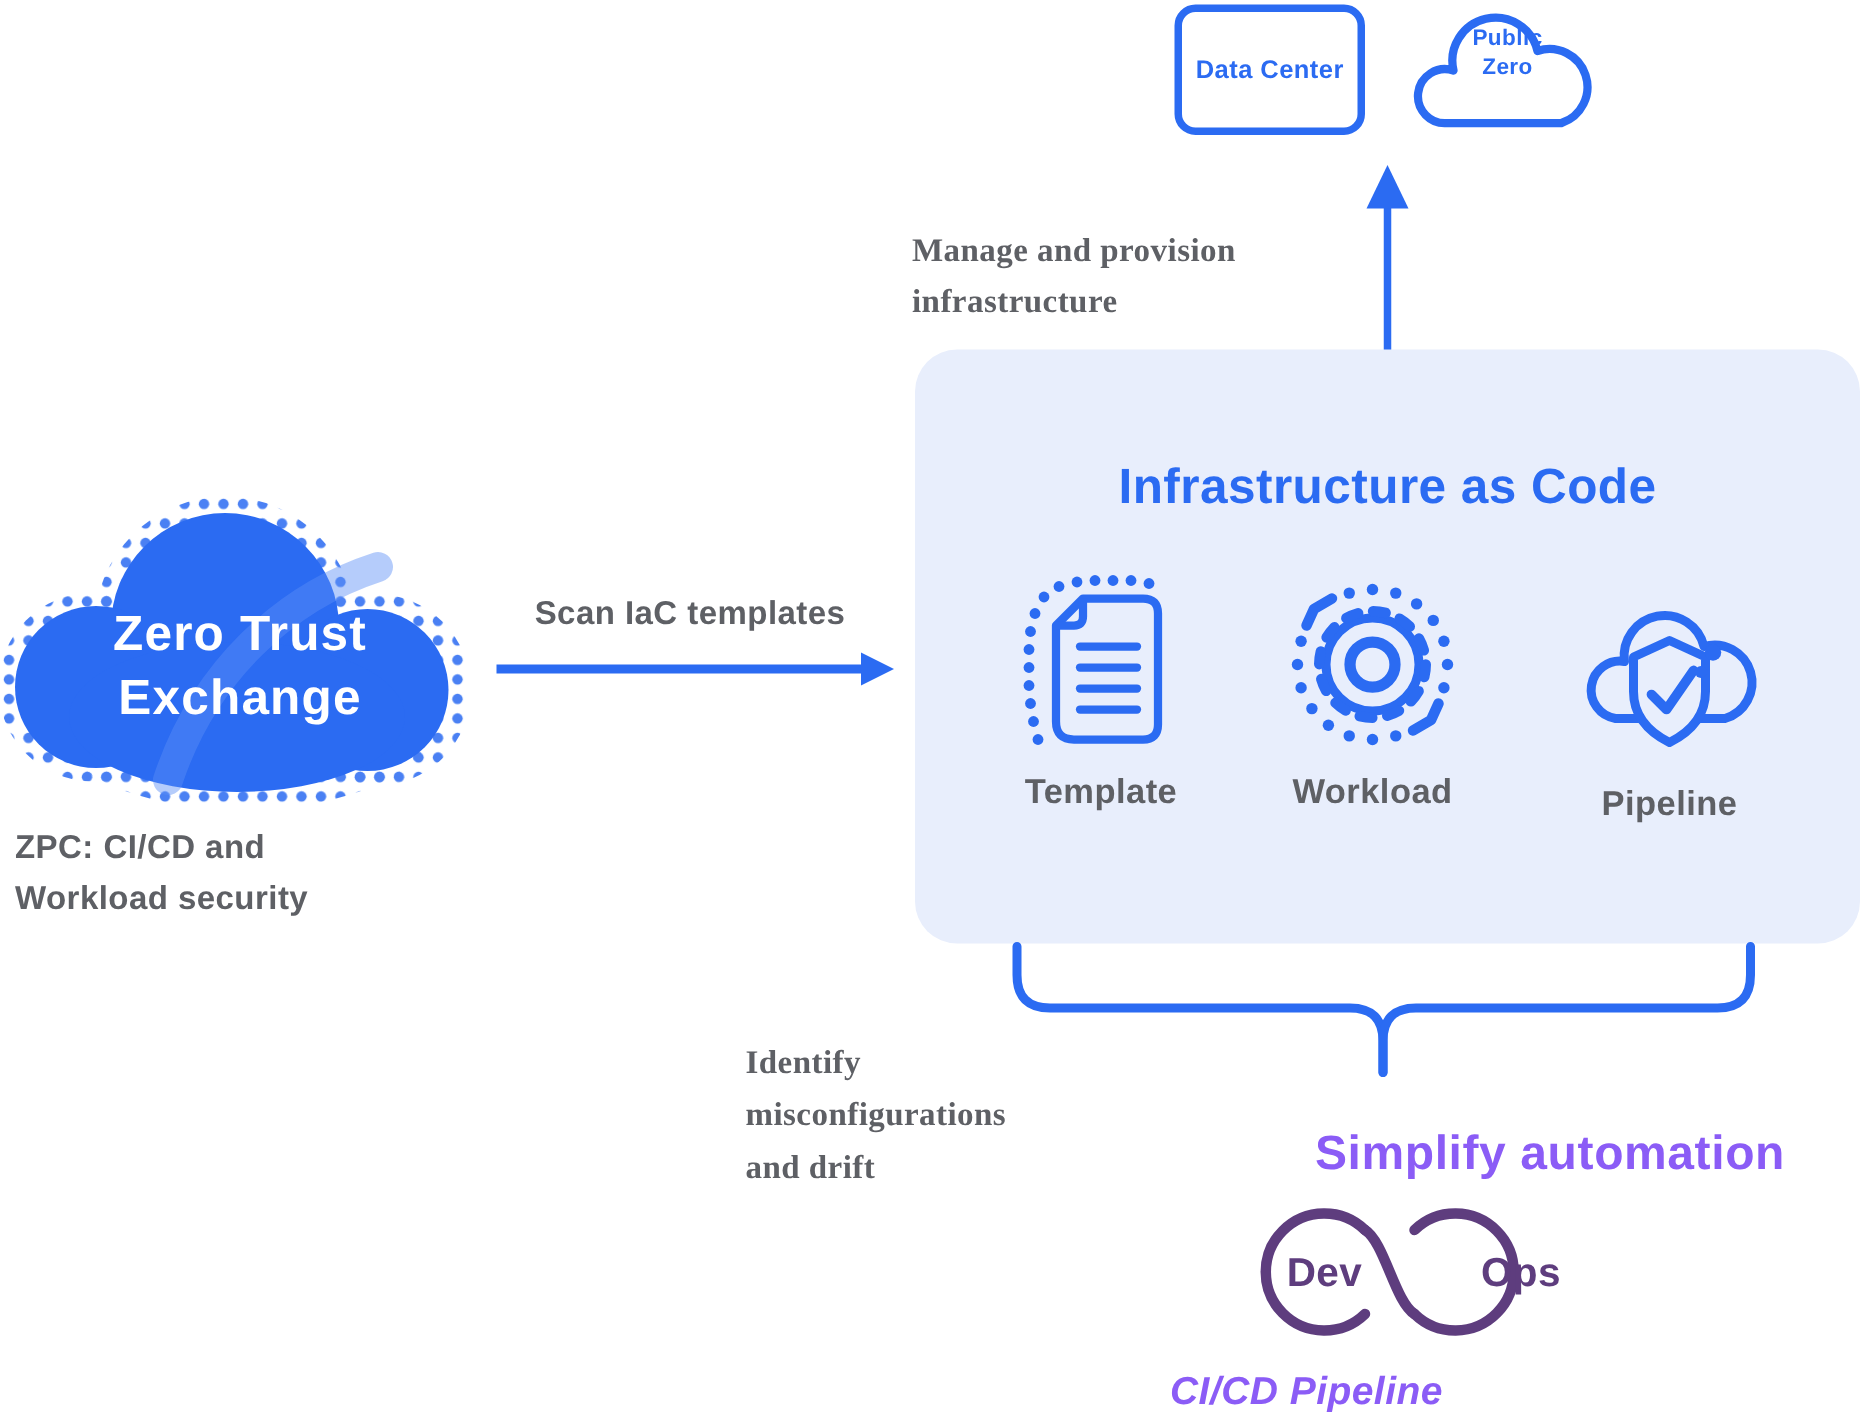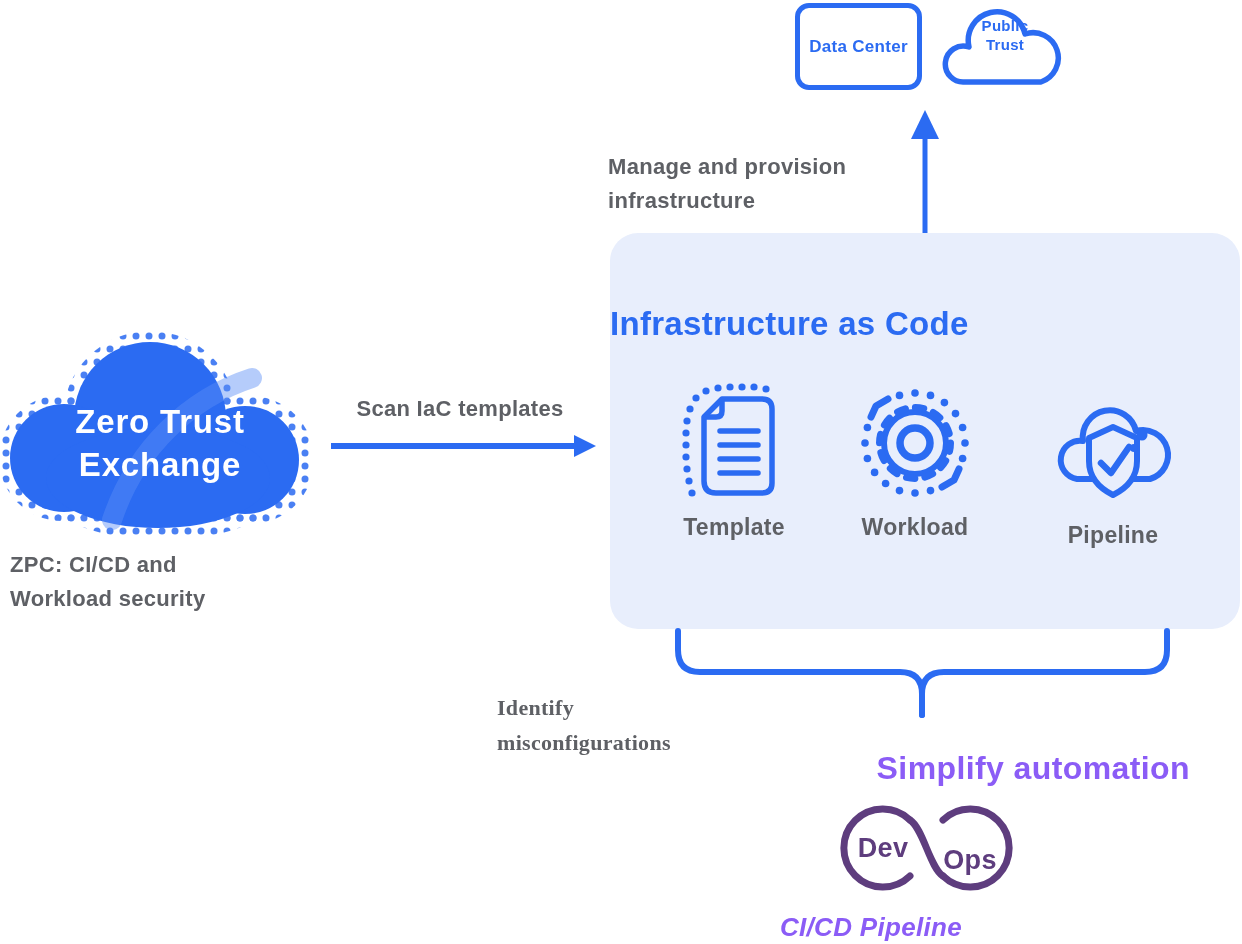--- a/index.html
+++ b/index.html
@@ -8,66 +8,65 @@
     font-family:"Liberation Sans",sans-serif;font-weight:700;overflow:hidden;
   }
   .abs{position:absolute;}
   .gray-lbl{color:#5e6065;font-size:22px;line-height:34px;letter-spacing:.3px;}
   .blue{color:#2b6bf2;}
   
   .dc-box{
     left:783px;top:3px;width:127px;height:87px;border:5px solid #2b6bf2;
     border-radius:14px;display:flex;align-items:center;justify-content:center;
     box-sizing:border-box;
-    margin-left:12px;
   }
   .dc-box span{font-size:17px;letter-spacing:.3px;}
   .pc-text{left:935px;top:16px;width:140px;text-align:center;font-size:15px;line-height:19px;letter-spacing:.3px;}
   
-  .manage{left:608px;top:150px;}
+  .manage{left:608px;top:150px;font-family:Liberation Serif, serif;}
   .scan{left:340px;top:392px;width:240px;text-align:center;}
   .identify{left:497px;top:690px;line-height:35px;font-family:Liberation Serif, serif;}
   .simplify{left:660px;top:750px;width:530px;text-align:right;font-size:32px;letter-spacing:.4px;color:#8b5cf6;}
   
   .iac-panel{
     left:610px;top:233px;width:630px;height:396px;background:#e8eefc;border-radius:28px;
   }
-  .iac-title{position:absolute;left:0;top:72px;width:100%;text-align:left;
+  .iac-title{position:absolute;left:0;top:72px;width:100%;text-align:center;
     font-size:33px;color:#2b6bf2;letter-spacing:.3px;}
   .iac-col{position:absolute;top:150px;width:160px;text-align:center;}
   .iac-col .icon-slot{height:130px;display:flex;align-items:flex-start;justify-content:center;}
   .iac-col .item-lbl{display:block;margin-top:1px;font-size:23px;color:#5e6065;letter-spacing:.3px;}
   .col-template{left:44px;}
   .col-scripts{left:225px;}
   .col-policies{left:423px;}
   
   .zte-text{left:10px;top:400px;width:300px;text-align:center;color:#ffffff;
     font-size:33px;line-height:43px;letter-spacing:.8px;}
   .zpc-caption{left:10px;top:548px;width:300px;text-align:left;}
   
   .dev-lbl,.ops-lbl{top:833px;width:76px;text-align:center;font-size:27px;color:#5e3d7e;letter-spacing:.3px;}
   .dev-lbl{left:845px;}
-  .ops-lbl{left:932px;margin-top:12px;}
+  .ops-lbl{left:976px;}
   .cicd{left:780px;top:912px;width:290px;text-align:left;font-size:26px;color:#8b5cf6;letter-spacing:.3px;font-style:italic;}
 </style>
 </head>
 <body>
 
 <div class="canvas">
 
   <div class="abs dc-box">
     <span class="blue">Data Center</span>
   </div>
 
   <svg class="abs" style="left:935px;top:0px;" width="140" height="92" viewBox="0 0 140 92">
     <path d="M 30,82 A 18,18 0 1 1 34,47 A 28,28 0 0 1 90,34 A 23,23 0 1 1 106,82 Z" fill="none" stroke="#2b6bf2" stroke-width="5.5" stroke-linejoin="round" stroke-linecap="round"></path>
   </svg>
   <div class="abs pc-text blue">
     <div>Public</div>
-    <div>Trust</div>
+    <div>Zero</div>
   </div>
 
   <svg class="abs" style="left:903px;top:105px;" width="44" height="132" viewBox="0 0 44 132">
     <line x1="22" y1="30" x2="22" y2="130" stroke="#2b6bf2" stroke-width="5"></line>
     <polygon points="22,5 8,34 36,34" fill="#2b6bf2"></polygon>
   </svg>
 
   <div class="abs manage gray-lbl">
     <div>Manage and provision</div>
     <div>infrastructure</div>
@@ -190,20 +189,21 @@
   </svg>
 
   <svg class="abs" style="left:660px;top:626px;" width="520" height="94" viewBox="0 0 520 94">
     <path d="M 18,5 V 24 Q 18,46 40,46 H 240 Q 262,46 262,68 V 89" fill="none" stroke="#2b6bf2" stroke-width="6" stroke-linecap="round" stroke-linejoin="round"></path>
     <path d="M 507,5 V 24 Q 507,46 485,46 H 284 Q 262,46 262,68 V 89" fill="none" stroke="#2b6bf2" stroke-width="6" stroke-linecap="round" stroke-linejoin="round"></path>
   </svg>
 
   <div class="abs identify gray-lbl">
     <div>Identify</div>
     <div>misconfigurations</div>
+    <div>and drift</div>
   </div>
 
   <div class="abs simplify">Simplify automation</div>
 
   <svg class="abs" style="left:830px;top:800px;" width="190" height="96" viewBox="0 0 190 96">
     <path d="M 80,20 A 39,39 0 1 0 80,76" fill="none" stroke="#5e3d7e" stroke-width="7" stroke-linecap="round"></path>
     <path d="M 113,20 A 39,39 0 1 1 113,76" fill="none" stroke="#5e3d7e" stroke-width="7" stroke-linecap="round"></path>
     <path d="M 80,20 C 93,28 100,68 113,76" fill="none" stroke="#5e3d7e" stroke-width="7" stroke-linecap="round"></path>
   </svg>
   <div class="abs dev-lbl">Dev</div>

